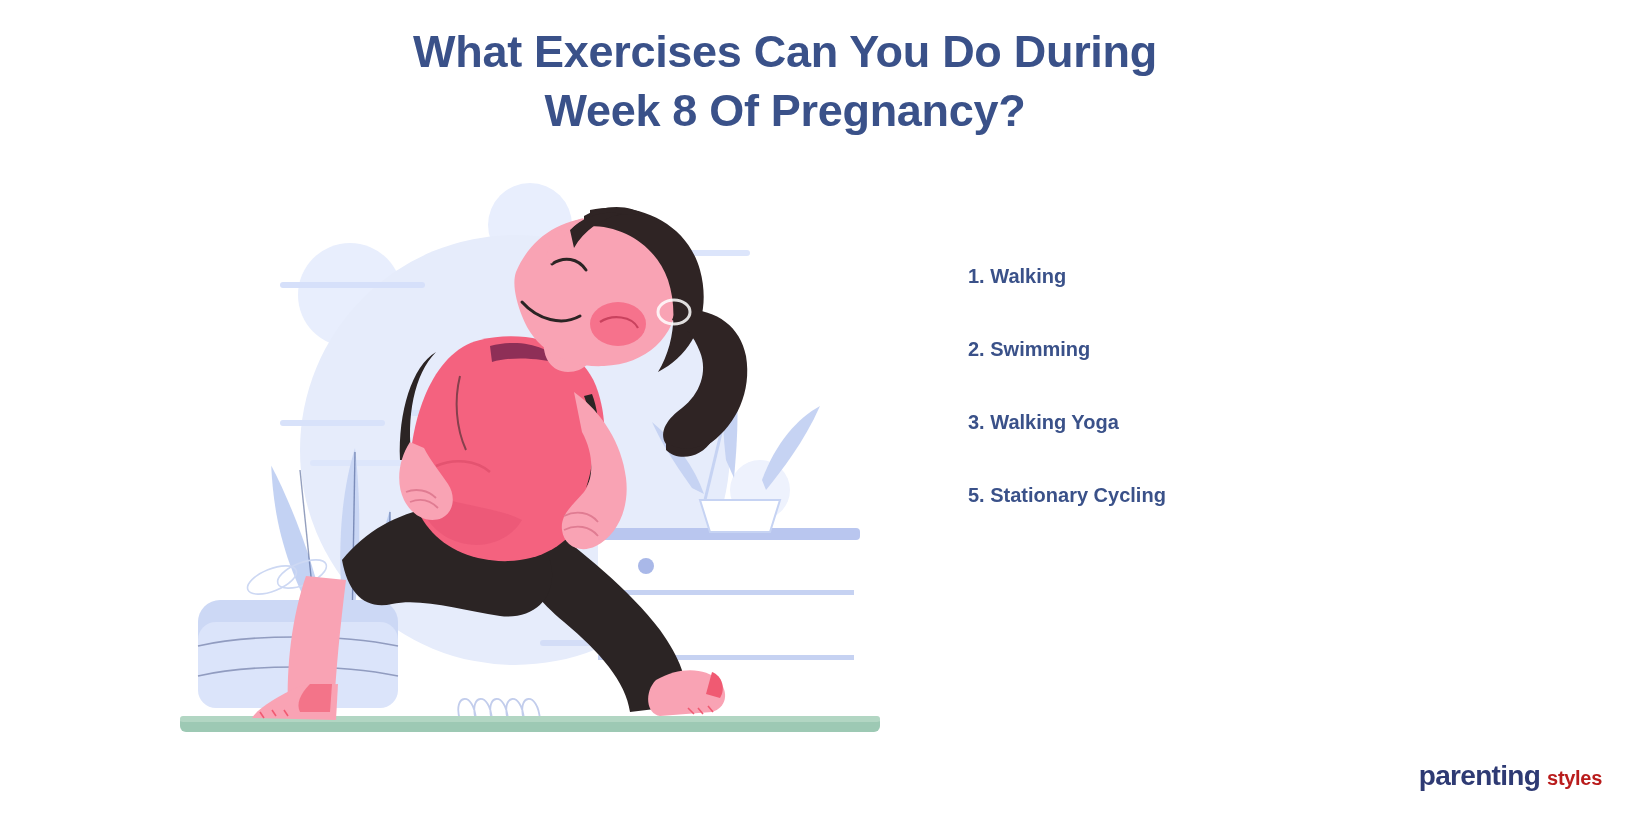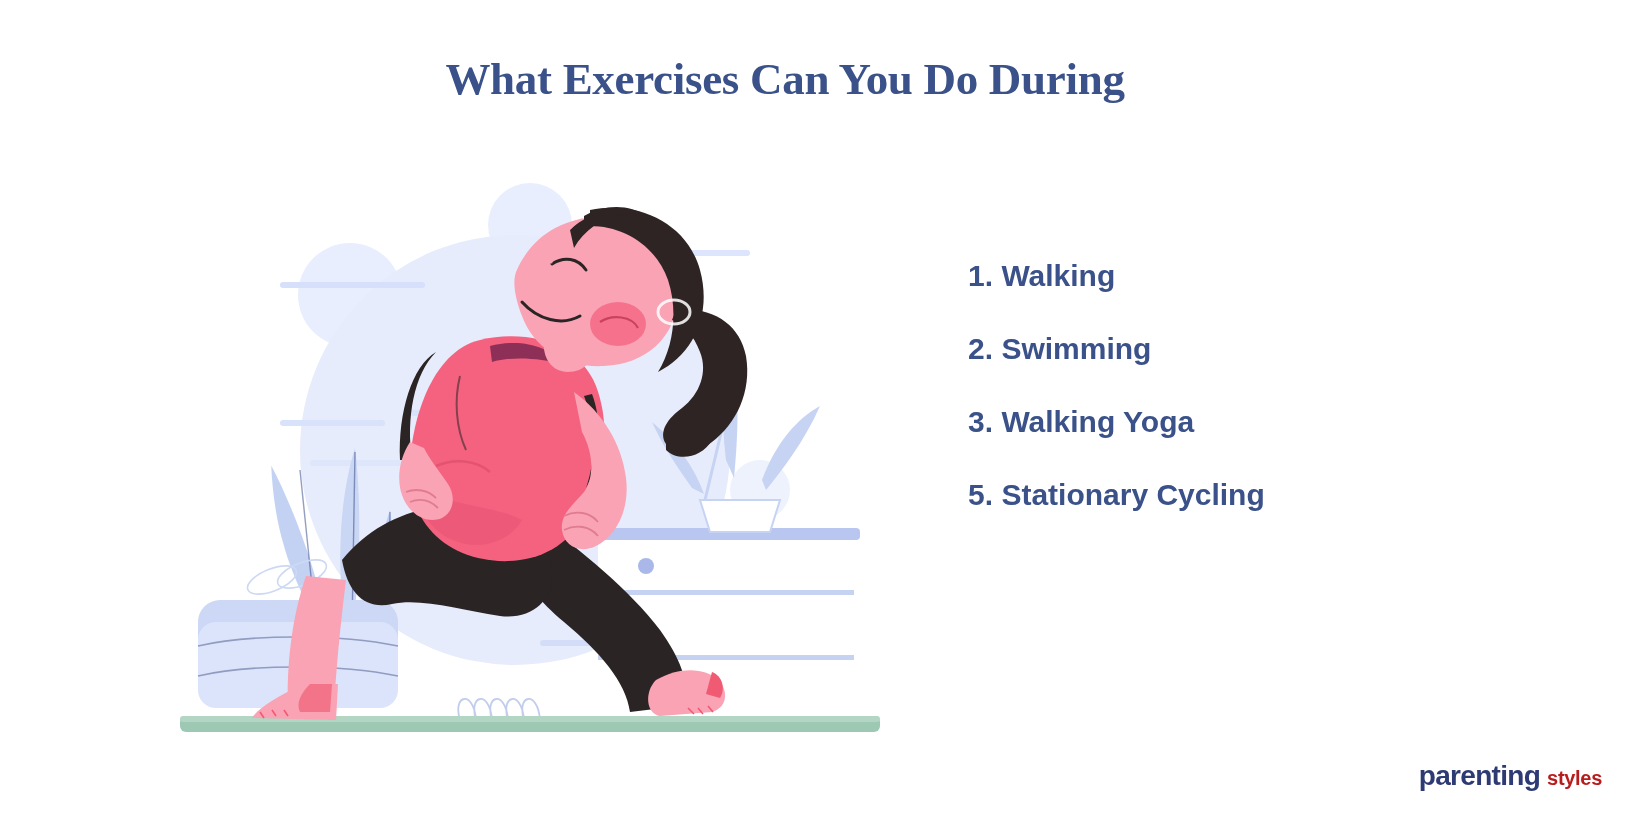--- a/index.html
+++ b/index.html
@@ -26,27 +26,26 @@
   
   .title-block {
     position: absolute;
     left: 0;
     top: 22px;
     width: 1570px;
     text-align: center;
   }
   .title-line {
     display: block;
-    font-family: Liberation Serif, serif;
+    font-family: Liberation Sans, sans-serif;
     font-weight: 700;
     font-size: 45px;
     line-height: 59px;
     letter-spacing: -0.3px;
     color: #3a5189;
-    margin-top: 28px;
   }
 
   
   .illustration {
     position: absolute;
     left: 160px;
     top: 160px;
     width: 760px;
     height: 600px;
   }
@@ -59,21 +58,21 @@
   
   .exercise-list {
     position: absolute;
     left: 968px;
     top: 258px;
     width: 560px;
   }
   .exercise-item {
     font-family: "Liberation Sans", sans-serif;
     font-weight: 700;
-    font-size: 30px;
+    font-size: 20px;
     line-height: 36px;
     color: #3a5189;
     margin-bottom: 37px;
     white-space: nowrap;
   }
   .exercise-item:last-child { margin-bottom: 8px; }
   .exercise-index {
     display: inline;
   }
   .exercise-label {
@@ -105,20 +104,21 @@
     color: #b91c1c;
   }
 </style>
 </head>
 <body>
 
 <div class="page">
 
   <div class="title-block">
     <span class="title-line">What Exercises Can You Do During</span>
+    <span class="title-line">Week 8 Of Pregnancy?</span>
   </div>
 
   <div class="illustration">
     <svg viewBox="0 0 760 600" xmlns="http://www.w3.org/2000/svg">
       <defs>
         <clipPath id="clipCircle">
           <circle cx="355" cy="290" r="215"></circle>
         </clipPath>
       </defs>
 

